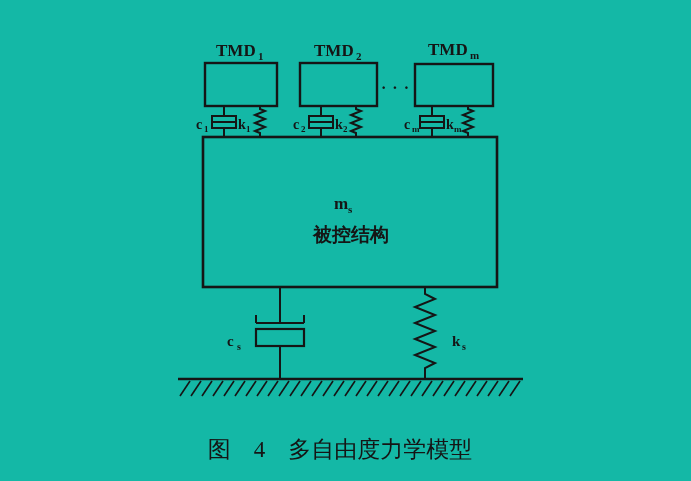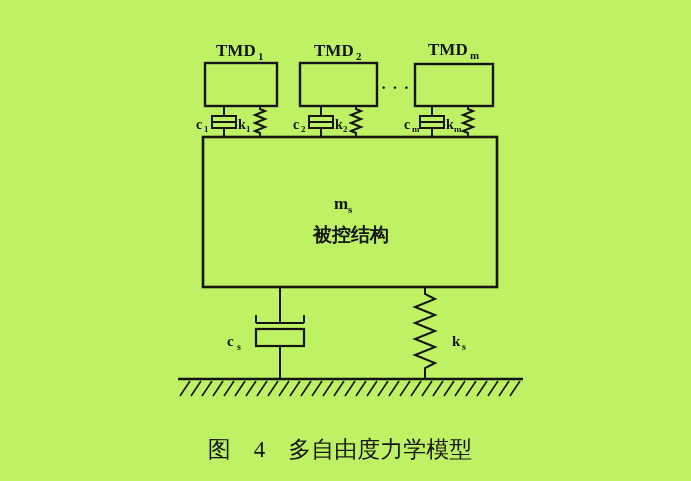--- a/index.html
+++ b/index.html
@@ -1,19 +1,19 @@
 <!DOCTYPE html>
 <html><head>
 <meta charset="utf-8">
 <style>
   html,body{margin:0;padding:0;background:#ffffff;}
   .page{
     position:relative;
     width:691px;height:481px;
-    background:#bef264;
+    background:#14b8a6;
     font-family:"Liberation Serif","DejaVu Serif",serif;
   }
   svg{display:block;}
   .stroke{stroke:#151515;fill:none;}
   .box{stroke:#151515;fill:none;stroke-width:2.4;}
   .mainbox{stroke:#151515;fill:none;stroke-width:2.6;}
   .rod{stroke:#151515;fill:none;stroke-width:2;}
   .spring{stroke:#151515;fill:none;stroke-width:2;stroke-linejoin:miter;}
   .ground{stroke:#151515;fill:none;stroke-width:2.6;}
   .hatch{stroke:#151515;stroke-width:1.6;}

